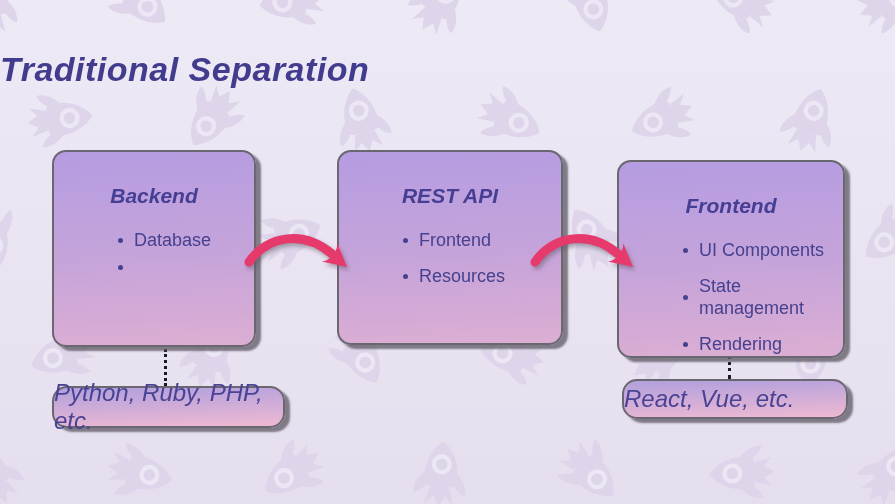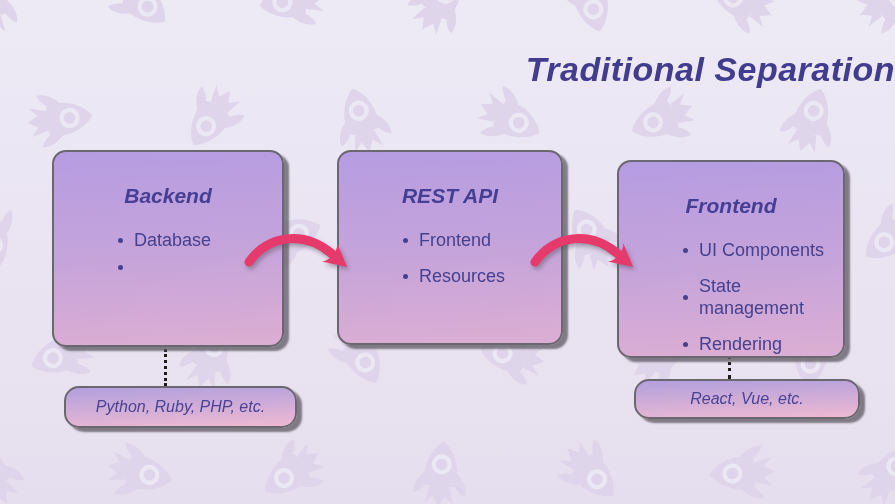--- a/index.html
+++ b/index.html
@@ -5,21 +5,21 @@
   html,body { margin:0; padding:0; }
   body { font-family: "Liberation Sans", sans-serif; }
   #canvas {
     position:relative; width:895px; height:504px; overflow:hidden;
     background: linear-gradient(180deg, #ede9f5 0%, #eae4f2 55%, #e5deee 100%);
   }
   .bg-pattern { position:absolute; inset:0; z-index:0; pointer-events:none; }
 
   .page-title {
     position:absolute; left:0; right:0; top:50px; z-index:2;
-    margin:0; text-align:right;
+    margin:0; text-align:left;
     font-size:34px; font-weight:bold; font-style:italic;
     color:#413c8d; letter-spacing:.5px;
   }
 
   .card {
     position:absolute; z-index:2; box-sizing:border-box;
     background: linear-gradient(177deg, #b59ce1 0%, #c6a4da 55%, #dcaed3 100%);
     border:2px solid #6b6770; border-radius:14px;
     box-shadow: 5px 4px 2px rgba(92,88,98,.75);
   }
@@ -28,25 +28,25 @@
     font-size:21px; font-weight:bold; font-style:italic; color:#453e92;
   }
   .card ul { list-style:none; margin:21px 0 0; padding:0 6px 0 64px; }
   .card li { display:flex; align-items:center; margin-bottom:14px;
     font-size:18px; line-height:22px; color:#46418f; }
   .dot { width:5px; height:5px; border-radius:50%; background:#46418f;
     margin-right:11px; flex:none; }
 
   .pill {
     position:absolute; z-index:2; box-sizing:border-box;
-    display:flex; align-items:center; justify-content:center;
+    display:flex; align-items:center; justify-content:flex-start;
     background: linear-gradient(178deg, #b1a0dd 0%, #eeb9d2 100%);
     border:2px solid #6b6770; border-radius:15px;
     box-shadow: 5px 4px 2px rgba(92,88,98,.75);
-    font-size:16px; font-style:italic; color:#4a4394;margin-left:12px;
+    font-size:24px; font-style:italic; color:#4a4394;
   }
 
   .dotted {
     position:absolute; z-index:1; width:0;
     border-left:3px dotted #1b1b1b;
   }
 
   .arrow {
     position:absolute; z-index:3;
     filter: drop-shadow(2px 3px 2px rgba(96,85,100,.5));
@@ -104,21 +104,21 @@
       <use href="#rocket-shape" transform="translate(255 437) scale(0.72) rotate(234 50 50)"></use>
       <use href="#rocket-shape" transform="translate(405 437) scale(0.72) rotate(5 50 50)"></use>
       <use href="#rocket-shape" transform="translate(555 437) scale(0.72) rotate(136 50 50)"></use>
       <use href="#rocket-shape" transform="translate(705 437) scale(0.72) rotate(267 50 50)"></use>
       <use href="#rocket-shape" transform="translate(855 437) scale(0.72) rotate(38 50 50)"></use>
       <use href="#rocket-shape" transform="translate(1005 437) scale(0.72) rotate(169 50 50)"></use>
     </svg>
 
   <h1 class="page-title">Traditional Separation</h1>
 
-  <section class="card" style="left:52px;top:150px;width:232px;height:197px">
+  <section class="card" style="left:52px;top:150px;width:204px;height:197px">
     <h2>Backend</h2>
     <ul>
       <li>
           <span class="dot"></span>
           <span>Database</span>
         </li>
       <li>
           <span class="dot"></span>
         </li>
     </ul>

